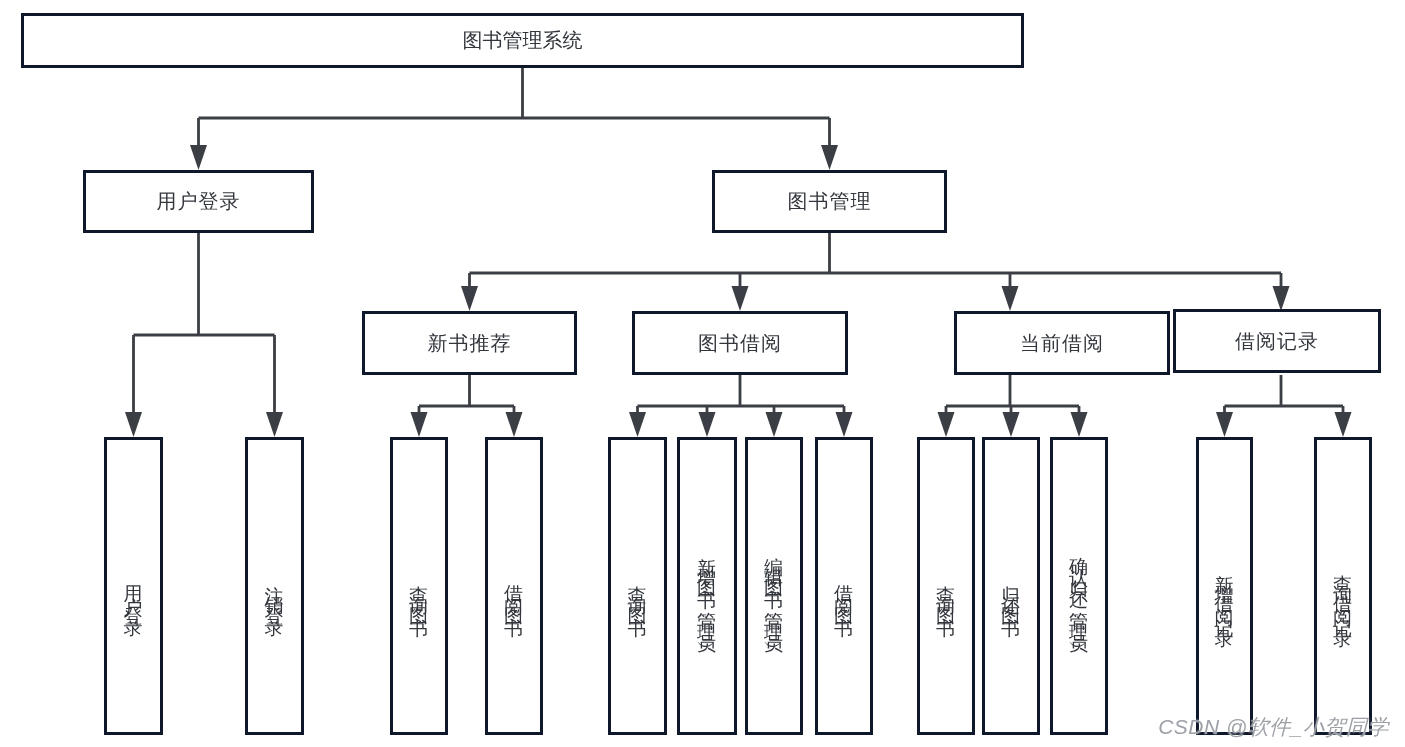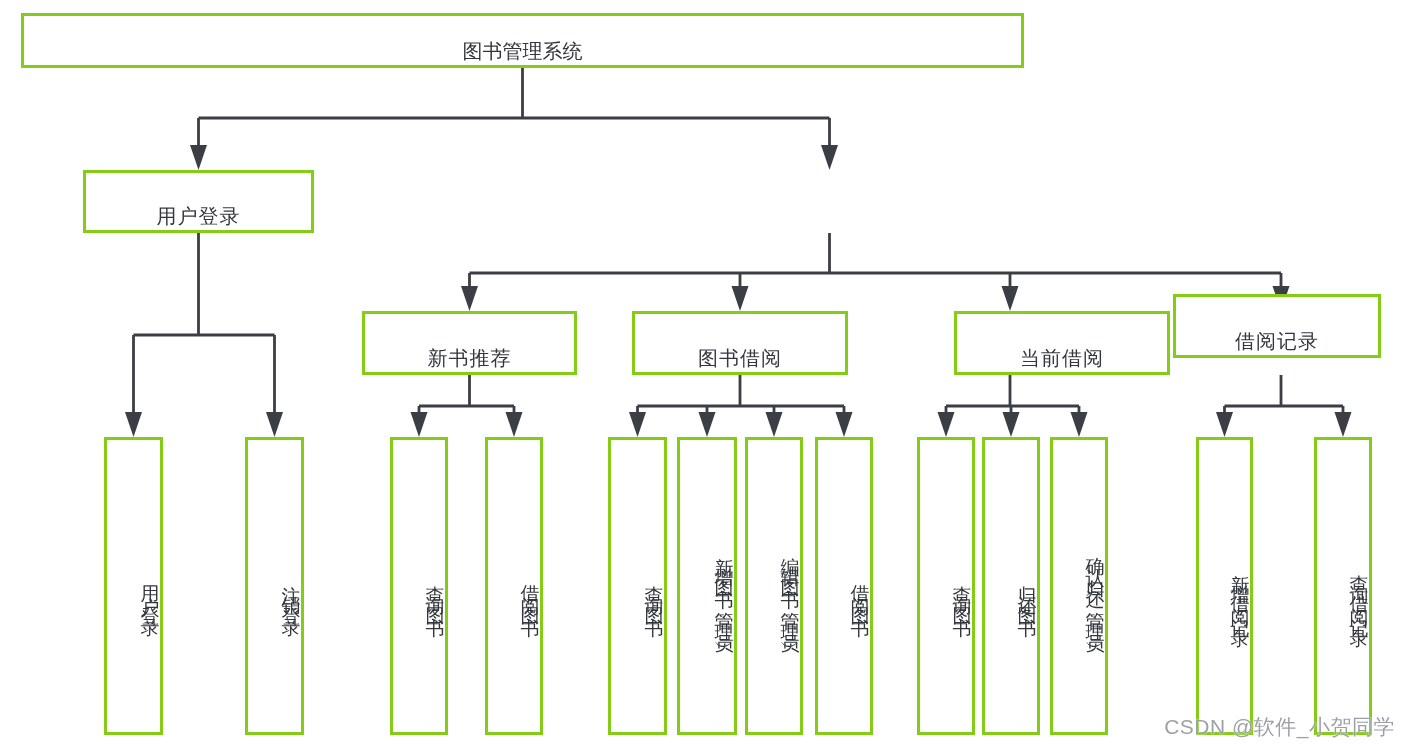--- a/index.html
+++ b/index.html
@@ -13,46 +13,47 @@
   }
   .connectors {
     position: absolute;
     left: 0; top: 0;
     width: 1405px; height: 747px;
     pointer-events: none;
   }
   .node {
     position: absolute;
     box-sizing: border-box;
-    border: 3px solid #84cc16;
+    border: 3px solid #0f172a;
     background: #ffffff;
     display: flex;
-    align-items: flex-end;
+    align-items: center;
     justify-content: center;
     color: #33373d;
     white-space: nowrap;
   }
   .root-node  { font-size: 20px; }
   .branch     { font-size: 20px; letter-spacing: 1px; }
   .leaf {
     writing-mode: vertical-lr;
     text-orientation: mixed;
     font-size: 19px;
     letter-spacing: 11px;
     line-height: 1;
   }
   .leaf .lbl { padding-top: 11px; } 
   .watermark {
     position: absolute;
-    right: 10px;
+    right: 16px;
     bottom: 6px;
     font-size: 21px;
     color: #9da1a7;
     letter-spacing: 0.5px;
     text-shadow: 0 0 2px #ffffff;
+    font-style: italic;
   }
 </style>
 </head>
 <body>
 
 <div class="canvas">
 
   <svg class="connectors" viewBox="0 0 1405 747" xmlns="http://www.w3.org/2000/svg">
     <g stroke="#3b3e44" stroke-width="2.8" fill="none">
       <path d="M522.5 68 V118 M198.5 118 H829.5 M198.5 118 V148 M829.5 118 V148"></path>
@@ -86,31 +87,34 @@
     </g>
   </svg>
 
   <div class="node root-node" style="left:21px; top:13px; width:1003px; height:55px">
     <span class="lbl">图书管理系统</span>
   </div>
 
   <div class="node branch" style="left:83px; top:170px; width:231px; height:63px">
     <span class="lbl">用户登录</span>
   </div>
+  <div class="node branch" style="left:712px; top:170px; width:235px; height:63px">
+    <span class="lbl">图书管理</span>
+  </div>
 
   <div class="node branch" style="left:632px; top:311px; width:216px; height:64px">
     <span class="lbl">图书借阅</span>
   </div>
   <div class="node branch" style="left:362px; top:311px; width:215px; height:64px">
     <span class="lbl">新书推荐</span>
   </div>
   <div class="node branch" style="left:954px; top:311px; width:216px; height:64px">
     <span class="lbl">当前借阅</span>
   </div>
-  <div class="node branch" style="left:1173px; top:294px; width:208px; height:64px">
+  <div class="node branch" style="left:1173px; top:309px; width:208px; height:64px">
     <span class="lbl">借阅记录</span>
   </div>
 
   <div class="node leaf" style="left:104px; top:437px; width:59px; height:298px">
     <span class="lbl">用户登录</span>
   </div>
   <div class="node leaf" style="left:245px; top:437px; width:59px; height:298px">
     <span class="lbl">注销登录</span>
   </div>
   <div class="node leaf" style="left:390px; top:437px; width:58px; height:298px">

